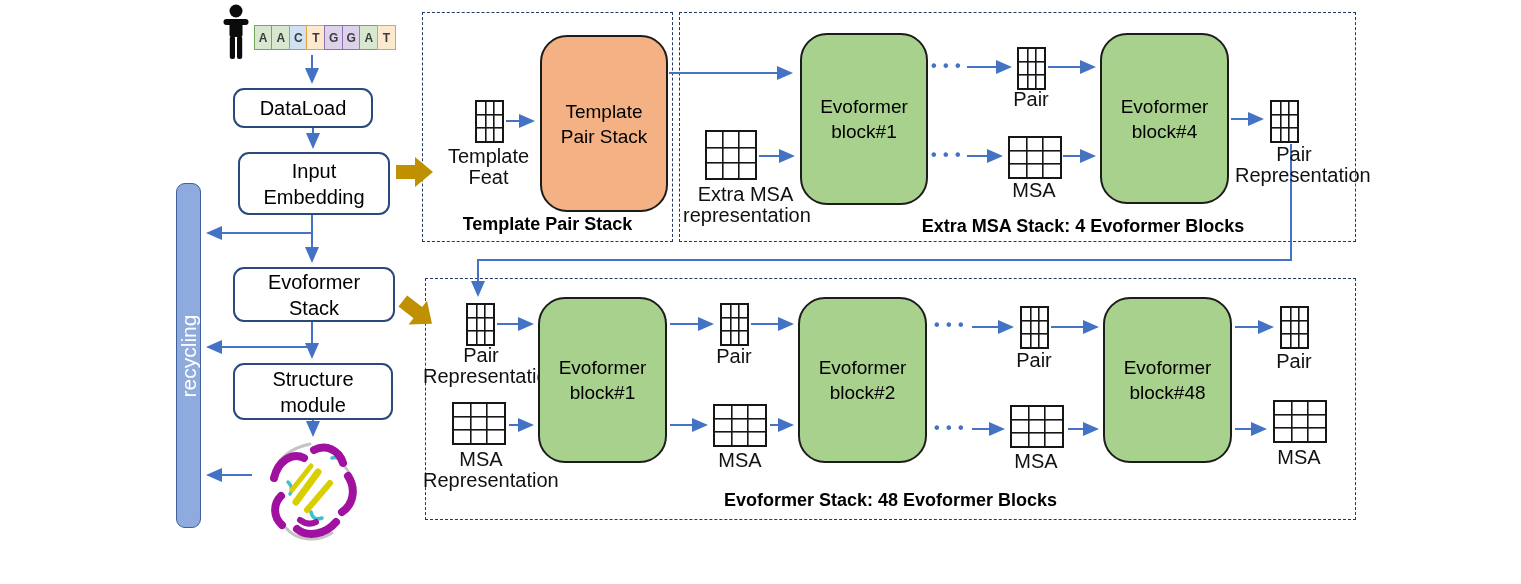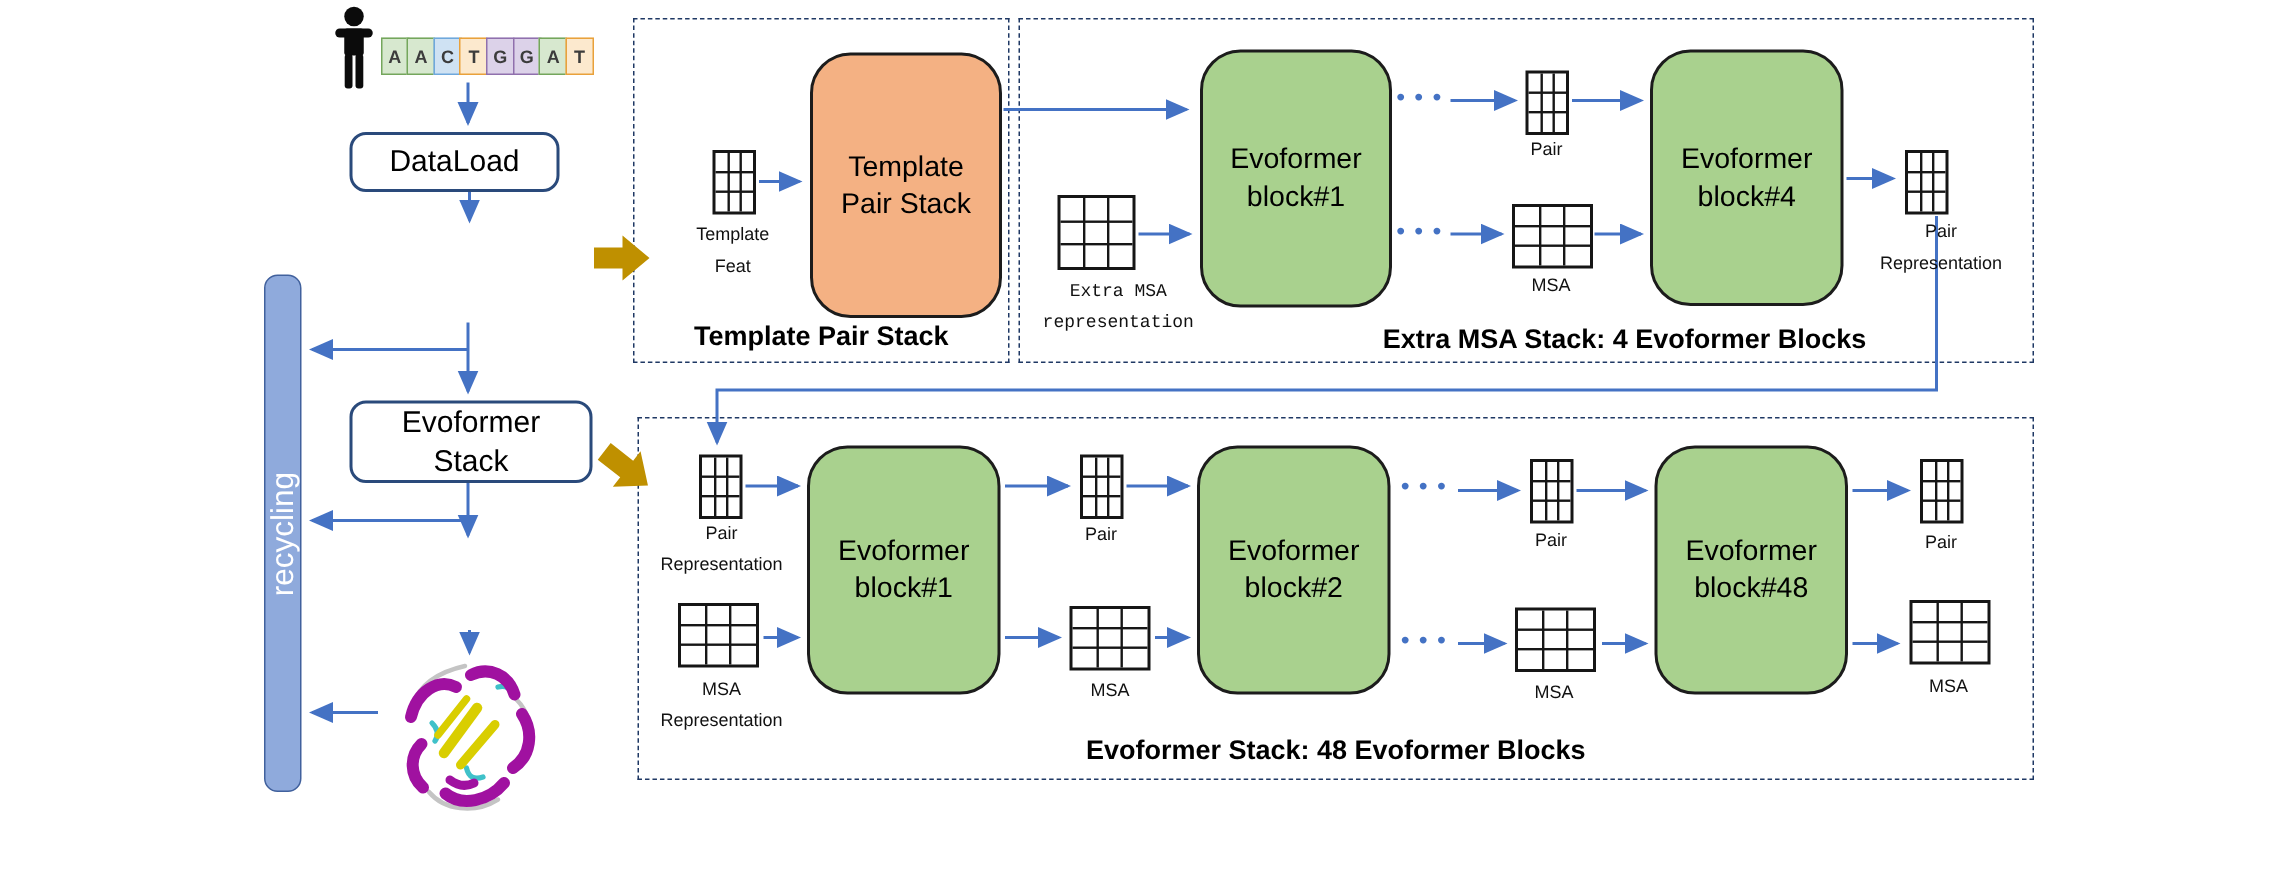--- a/index.html
+++ b/index.html
@@ -11,21 +11,21 @@
           display:flex; align-items:center; justify-content:center; text-align:center;
           font-size:20px; line-height:26px; white-space:pre-line; z-index:3; }
   .block { border:2px solid #1c1c1c; border-radius:27px;
            display:flex; align-items:center; justify-content:center; text-align:center;
            font-size:19px; line-height:25px; white-space:pre-line; z-index:3; }
   .green  { background:#A9D18E; }
   .orange { background:#F4B183; }
 
   .dashbox { border:1.6px dashed #1F3864; z-index:1; }
   .caption { font-weight:bold; font-size:18px; text-align:center; z-index:3; }
-  .lbl { font-size:12px; line-height:21px; text-align:center; color:#111;
+  .lbl { font-size:20px; line-height:21px; text-align:center; color:#111;
          white-space:pre-line; z-index:3; }
   .dots { color:#4472C4; font-weight:bold; font-size:16px; letter-spacing:1px; z-index:3; }
 
   .bar { background:#8FAADC; border:1.6px solid #41619D; border-radius:9px; z-index:3; }
   .bar span { position:absolute; left:50%; top:50%;
               transform:translate(-50%,-50%) rotate(-90deg);
               color:#fff; font-size:21px; white-space:nowrap; }
 
   .grid { background:#fff; border:2px solid #161616; z-index:3;
           background-image:linear-gradient(#161616,#161616),linear-gradient(#161616,#161616),
@@ -111,22 +111,26 @@
     <span class="nt-a">A</span>
     <span class="nt-c">C</span>
     <span class="nt-t">T</span>
     <span class="nt-g">G</span>
     <span class="nt-g">G</span>
     <span class="nt-a">A</span>
     <span class="nt-t">T</span>
   </div>
 
   <div class="abs node" style="left:233px; top:88px;  width:140px; height:40px;">DataLoad</div>
+  <div class="abs node" style="left:238px; top:152px; width:152px; height:63px;">Input
+Embedding</div>
   <div class="abs node" style="left:233px; top:267px; width:162px; height:55px;">Evoformer
 Stack</div>
+  <div class="abs node" style="left:233px; top:363px; width:160px; height:57px;">Structure
+module</div>
 
   <div class="abs bar" style="left:176px; top:183px; width:25px; height:345px;">
     <span>recycling</span>
   </div>
 
   <svg class="abs" style="left:252px; top:436px; z-index:3;" width="116" height="112" viewBox="0 0 116 112">
     <g fill="none" stroke-linecap="round">
       <path d="M58,8 C40,12 28,20 23,34" stroke="#C4C4C4" stroke-width="3"></path>
       <path d="M34,92 C44,104 64,107 80,97" stroke="#C4C4C4" stroke-width="3"></path>
       <path d="M92,30 C100,38 104,50 100,60" stroke="#C4C4C4" stroke-width="3"></path>
@@ -149,21 +153,21 @@
   <div class="abs caption" style="left:422px; top:214px; width:251px;">Template Pair Stack</div>
   <div class="abs grid g-pair" style="left:475px; top:100px;"></div>
   <div class="abs lbl" style="left:440px; top:146px; width:97px;">Template
 Feat</div>
   <div class="abs block orange" style="left:540px; top:35px; width:128px; height:177px;">Template
 Pair Stack</div>
 
   <div class="abs dashbox" style="left:679px; top:12px; width:677px; height:230px;"></div>
   <div class="abs caption" style="left:679px; top:216px; width:808px;">Extra MSA Stack: 4 Evoformer Blocks</div>
   <div class="abs grid g-xmsa" style="left:705px; top:130px;"></div>
-  <div class="abs lbl" style="left:683px; top:184px; width:125px;font-family:Liberation Mono, monospace;">Extra MSA
+  <div class="abs lbl" style="left:683px; top:184px; width:125px;">Extra MSA
 representation</div>
   <div class="abs block green" style="left:800px; top:33px; width:128px; height:172px;">Evoformer
 block#1</div>
   <div class="abs dots" style="left:931px; top:57px;">• • •</div>
   <div class="abs dots" style="left:931px; top:146px;">• • •</div>
   <div class="abs grid g-pair" style="left:1017px; top:47px;"></div>
   <div class="abs lbl" style="left:1003px; top:89px; width:56px;">Pair</div>
   <div class="abs grid g-msa" style="left:1008px; top:136px;"></div>
   <div class="abs lbl" style="left:1006px; top:180px; width:56px;">MSA</div>
   <div class="abs block green" style="left:1100px; top:33px; width:129px; height:171px;">Evoformer

